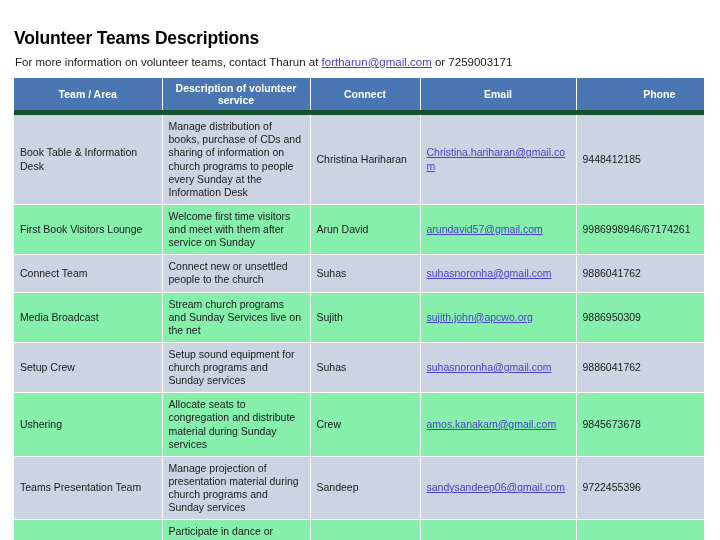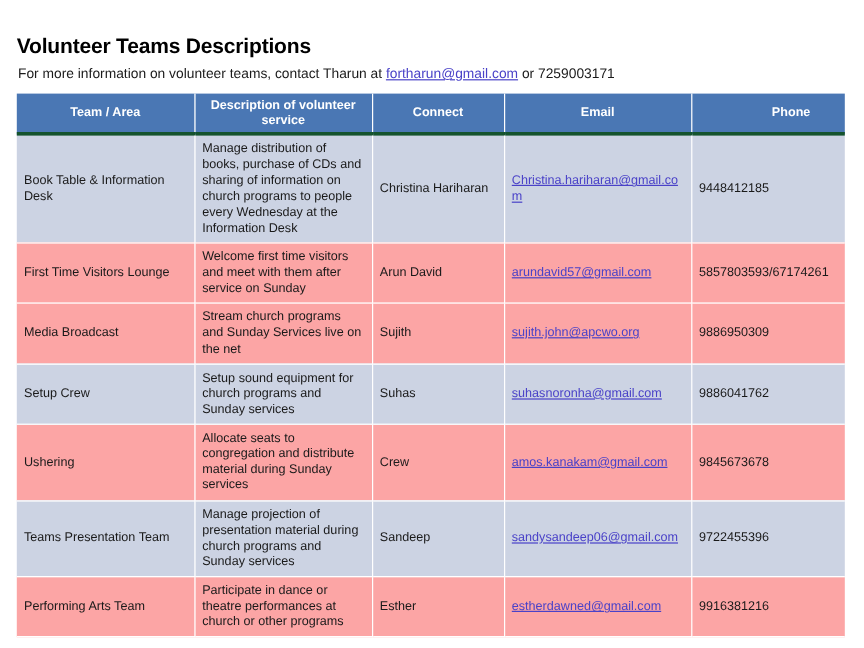--- a/index.html
+++ b/index.html
@@ -72,21 +72,21 @@
   table.teams thead th {
     background: #4a77b4;
     color: #ffffff;
     font-size: 10.5px;
     font-weight: bold;
     text-align: center;
     vertical-align: middle;
     padding: 4px 4px;
     height: 22px;
     border-right: 1px solid #ffffff;
-    border-bottom: 3px solid #14532d;
+    border-bottom: 5px solid #14532d;
     line-height: 1.15;
   }
   table.teams thead th:last-child {
     border-right: none;
     padding-left: 42px;
   }
 
   table.teams tbody td {
     vertical-align: middle;
     padding: 5px 6px;
@@ -97,21 +97,21 @@
   }
   table.teams tbody td:last-child {
     border-right: none;
     margin-left: 42px;
   }
 
   table.teams tbody tr.shade td {
     background: #ccd3e3;
   }
   table.teams tbody tr.plain td {
-    background: #fca5a5;
+    background: #86efac;
   }
 
   td.cell-desc {
     vertical-align: middle;
   }
 
   td.cell-email a,
   td.cell-email .link {
     color: #4a42c8;
     text-decoration: underline;
@@ -147,31 +147,38 @@
           <th>Team / Area</th>
           <th>Description of volunteer service</th>
           <th>Connect</th>
           <th>Email</th>
           <th>Phone</th>
         </tr>
       </thead>
       <tbody id="table-body">
           <tr class="shade">
             <td class="cell-team">Book Table &amp; Information Desk</td>
-            <td class="cell-desc">Manage distribution of books, purchase of CDs and sharing of information on church programs to people every Wednesday at the Information Desk</td>
+            <td class="cell-desc">Manage distribution of books, purchase of CDs and sharing of information on church programs to people every Sunday at the Information Desk</td>
             <td class="cell-leader">Christina Hariharan</td>
             <td class="cell-email"><a class="link" href="#">Christina.hariharan@gmail.com</a></td>
             <td class="cell-phone">9448412185</td>
           </tr>
           <tr class="plain">
-            <td class="cell-team">First Time Visitors Lounge</td>
+            <td class="cell-team">First Book Visitors Lounge</td>
             <td class="cell-desc">Welcome first time visitors and meet with them after service on Sunday</td>
             <td class="cell-leader">Arun David</td>
             <td class="cell-email"><a class="link" href="#">arundavid57@gmail.com</a></td>
-            <td class="cell-phone">5857803593/67174261</td>
+            <td class="cell-phone">9986998946/67174261</td>
+          </tr>
+          <tr class="shade">
+            <td class="cell-team">Connect Team</td>
+            <td class="cell-desc">Connect new or unsettled people to the church</td>
+            <td class="cell-leader">Suhas</td>
+            <td class="cell-email"><a class="link" href="#">suhasnoronha@gmail.com</a></td>
+            <td class="cell-phone">9886041762</td>
           </tr>
           <tr class="plain">
             <td class="cell-team">Media Broadcast</td>
             <td class="cell-desc">Stream church programs and Sunday Services live on the net</td>
             <td class="cell-leader">Sujith</td>
             <td class="cell-email"><a class="link" href="#">sujith.john@apcwo.org</a></td>
             <td class="cell-phone">9886950309</td>
           </tr>
           <tr class="shade">
             <td class="cell-team">Setup Crew</td>

